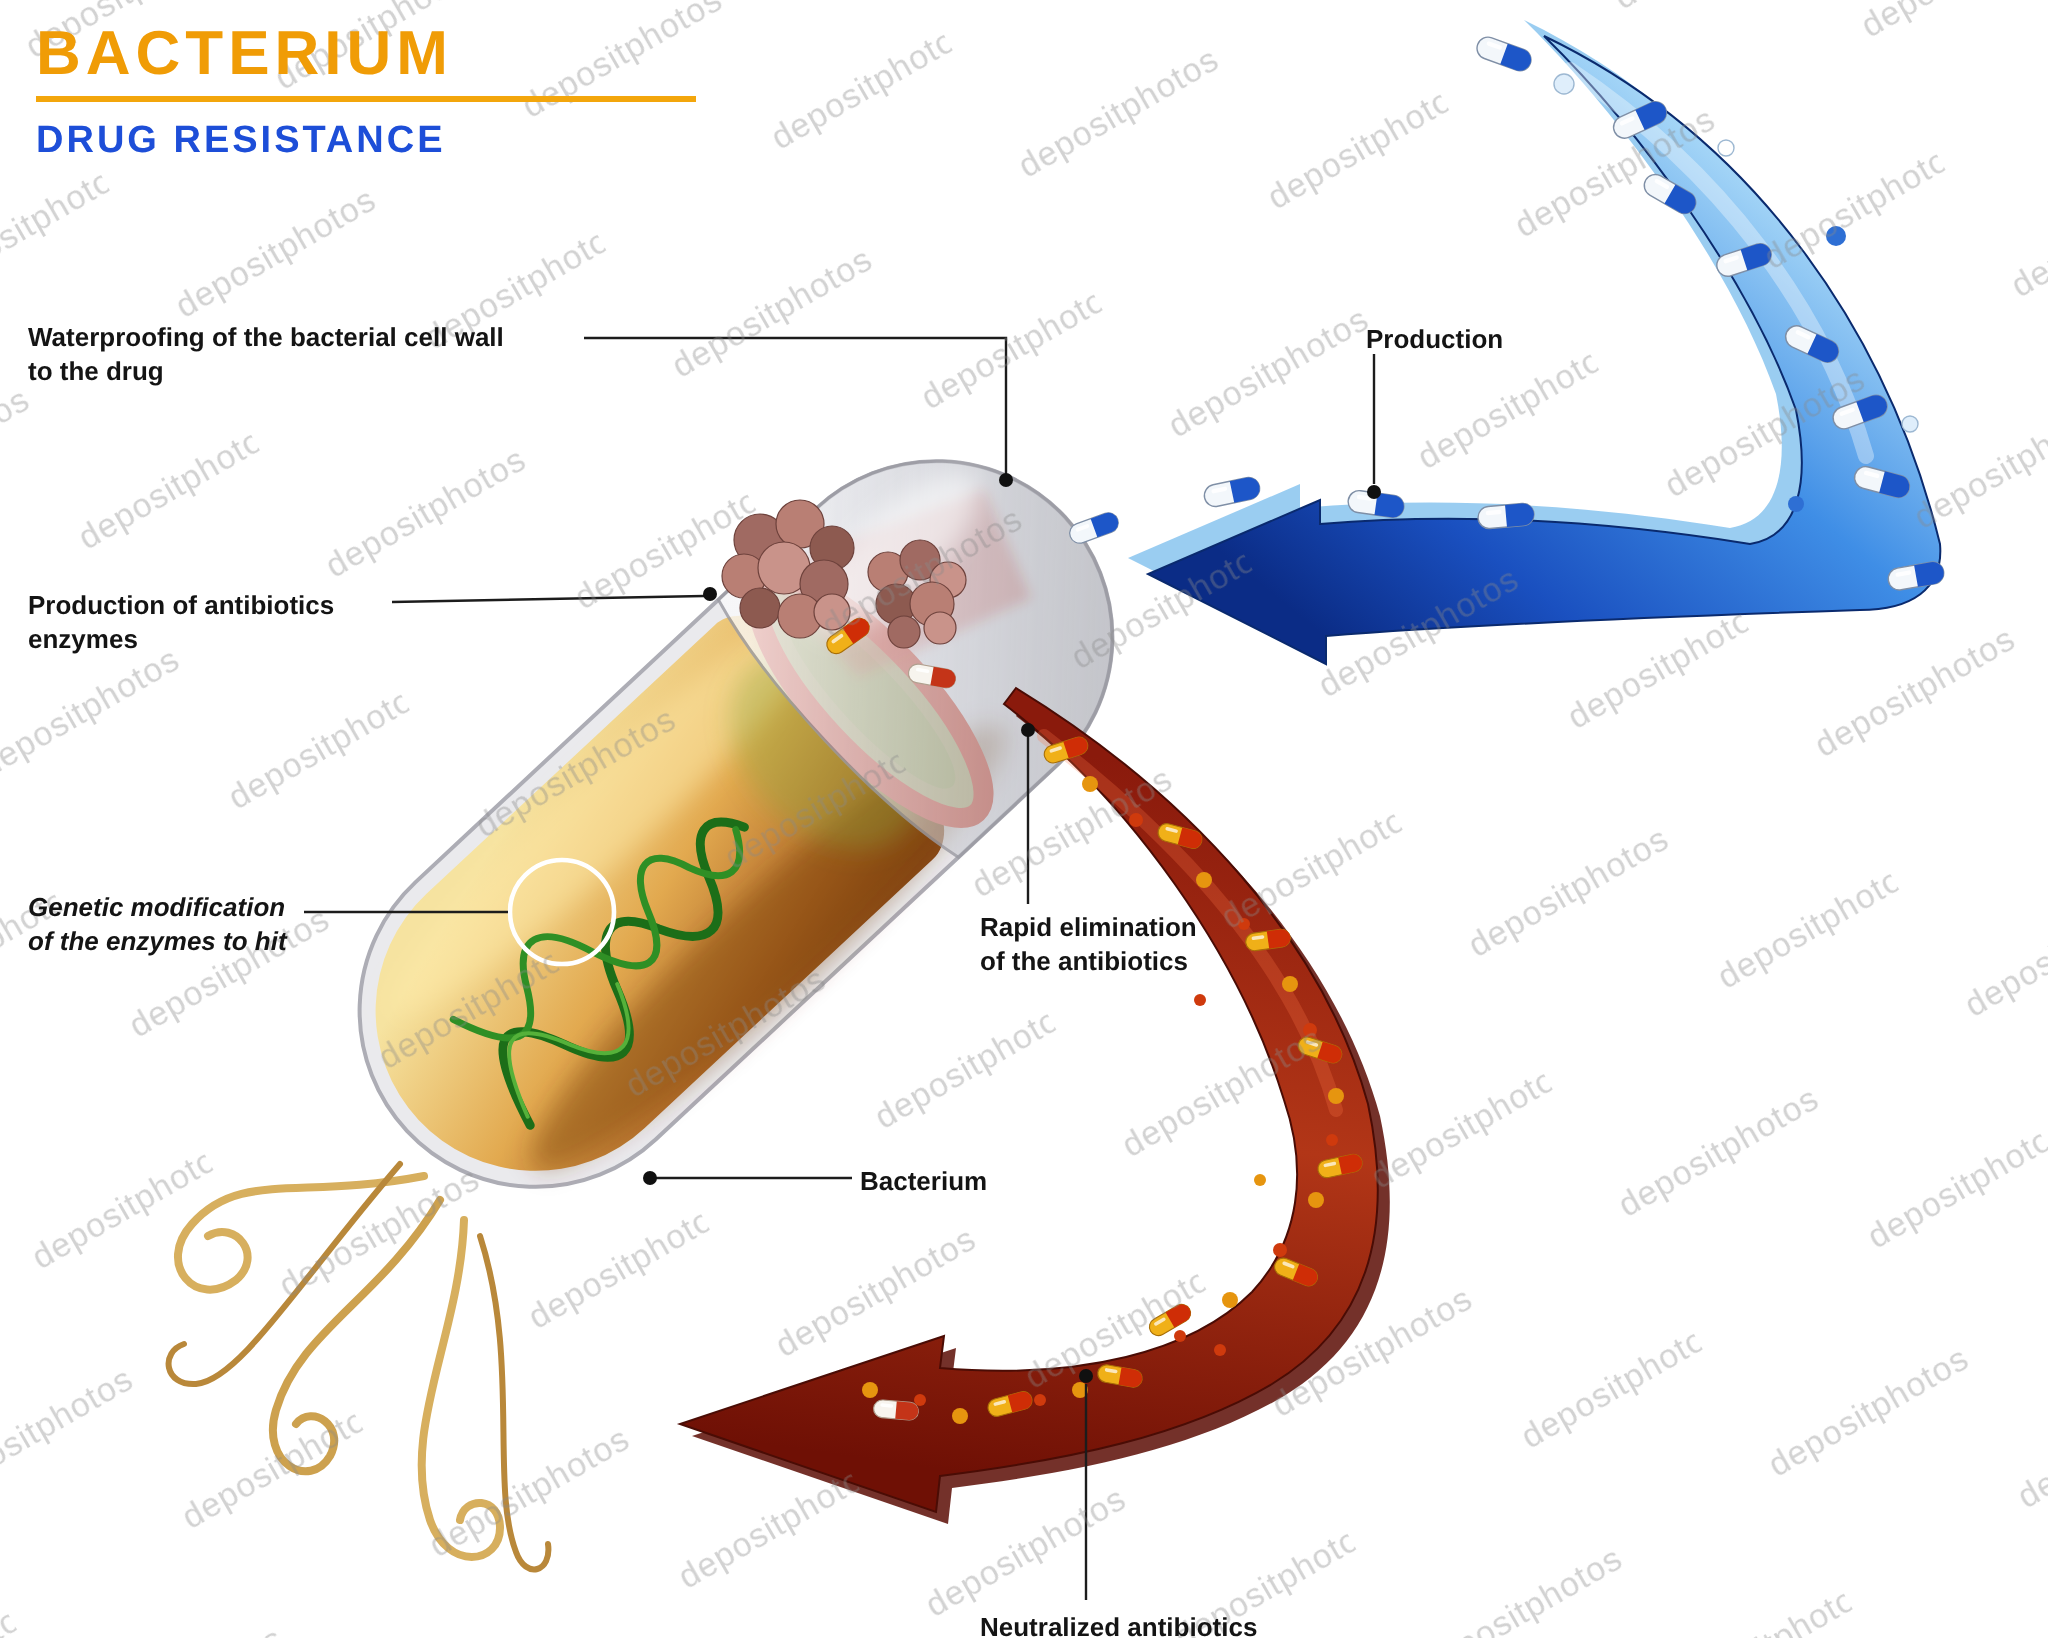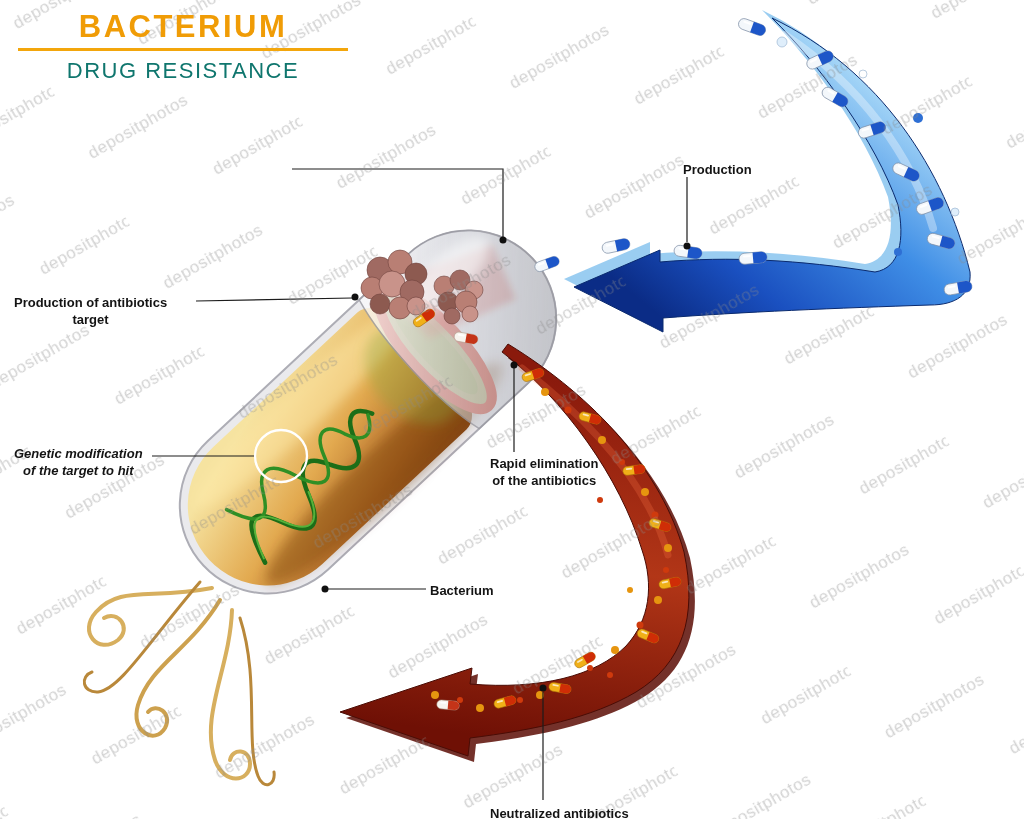--- a/index.html
+++ b/index.html
@@ -1,25 +1,25 @@
 <!DOCTYPE html>
 <html><head>
 <meta charset="utf-8">
 <style>
   html,body{margin:0;padding:0;background:#ffffff;}
   #canvas{
     position:relative;width:1024px;height:819px;background:#ffffff;
-    font-family:"Liberation Sans",sans-serif;overflow:hidden;text-align:center;
+    font-family:"Liberation Sans",sans-serif;overflow:hidden;
   }
   .layer{position:absolute;left:0;top:0;}
   
   #title-block{position:absolute;left:18px;top:10px;}
   .title-main{color:#f09c06;font-size:31px;font-weight:bold;letter-spacing:2.5px;line-height:34px;}
   .title-rule{width:330px;height:3px;background:#f3a60c;margin:4px 0 5px 0;}
-  .title-sub{color:#0f766e;font-size:22px;font-weight:400;letter-spacing:1.5px;line-height:30px;}
+  .title-sub{color:#1d4ed8;font-size:19px;font-weight:700;letter-spacing:1.5px;line-height:30px;}
   
   .label{position:absolute;font-size:13px;font-weight:bold;color:#141414;line-height:17px;white-space:nowrap;}
   .wmtext{font-family:"Liberation Sans",sans-serif;font-size:17px;fill:#8a8a8a;opacity:.38;letter-spacing:.5px;}
 </style>
 </head>
 <body>
 
 <div id="canvas">
 
   <svg class="layer" width="1024" height="819" viewBox="0 0 1024 819">
@@ -221,33 +221,37 @@
     </defs>
     <rect width="1024" height="819" fill="url(#wmpat)"></rect>
   </svg>
 
   <div id="title-block">
     <div class="title-main">BACTERIUM</div>
     <div class="title-rule"></div>
     <div class="title-sub">DRUG RESISTANCE</div>
   </div>
 
+  <div class="label" style="left:14px;top:160px;">
+    <div>Waterproofing of the bacterial cell wall</div>
+    <div>to the drug</div>
+  </div>
 
   <div class="label" style="left:683px;top:161px;">
     <div>Production</div>
   </div>
 
   <div class="label" style="left:14px;top:294px;">
     <div>Production of antibiotics</div>
-    <div>target</div>
+    <div>enzymes</div>
   </div>
 
   <div class="label" style="left:14px;top:445px;font-style:italic;">
     <div>Genetic modification</div>
-    <div>of the target to hit</div>
+    <div>of the enzymes to hit</div>
   </div>
 
   <div class="label" style="left:490px;top:455px;">
     <div>Rapid elimination</div>
     <div>of the antibiotics</div>
   </div>
 
   <div class="label" style="left:430px;top:582px;">
     <div>Bacterium</div>
   </div>

